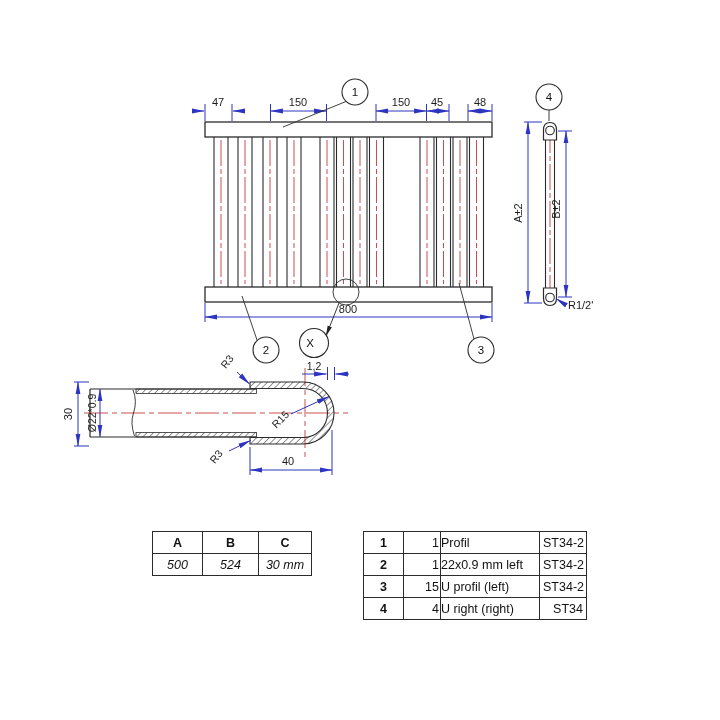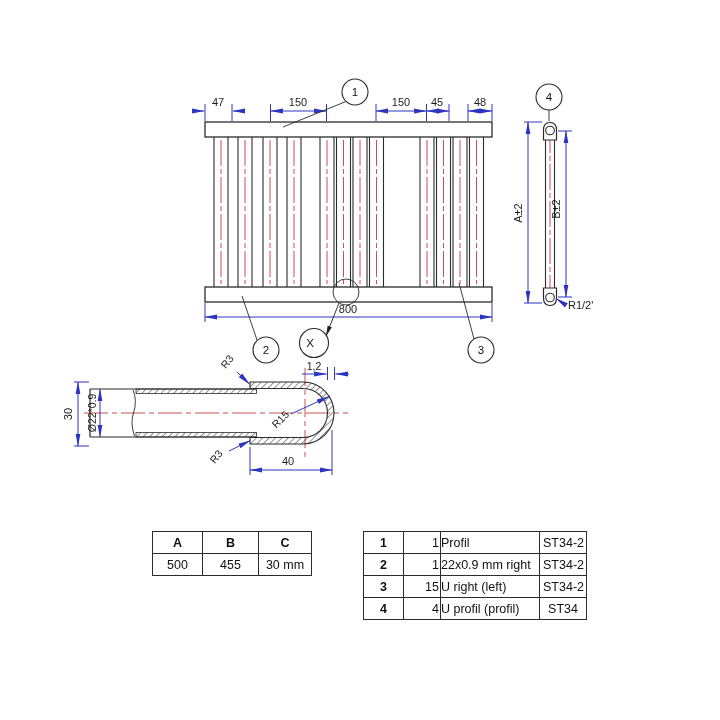--- a/index.html
+++ b/index.html
@@ -8,26 +8,26 @@
   svg{position:absolute;left:0;top:0;}
   .txt{font:11px "Liberation Sans",sans-serif;fill:#1c1c1c;}
   .txts{font:10.5px "Liberation Sans",sans-serif;fill:#1c1c1c;}
   .cot{font:11.5px "Liberation Sans",sans-serif;fill:#111;text-anchor:middle;}
   .mid{text-anchor:middle;}
   table{border-collapse:collapse;table-layout:fixed;position:absolute;background:#fff;}
   td,th{border:1.4px solid #2b2b2b;font-size:12.5px;color:#111;padding:0 3px;height:21px;
         white-space:nowrap;overflow:hidden;}
   #abc-table{left:152px;top:531px;width:159px;}
   #abc-table th{font-weight:bold;text-align:center;}
-  #abc-table td{text-align:center;}
+  #abc-table td{text-align:center;font-style:italic;}
   #parts-table{left:363px;top:531px;width:223px;}
   #parts-table td.no{font-weight:bold;text-align:center;}
   #parts-table td.qty{text-align:right;padding-right:1px;}
   #parts-table td.nm{text-align:left;padding-left:0;}
-  #parts-table td.mat{text-align:center;padding-left:3px;}
+  #parts-table td.mat{text-align:right;padding-left:3px;}
 </style>
 </head>
 <body>
 
 <div id="stage">
 
 <svg width="720" height="520" viewBox="0 0 720 520">
   <defs>
     <marker id="ar" viewBox="0 0 12 8" refX="11.5" refY="4" markerWidth="13" markerHeight="9" orient="auto-start-reverse">
       <path d="M0,1.7 L12,4 L0,6.3 Z" fill="#2d35c0"></path>
@@ -213,21 +213,21 @@
         <col style="width:53px">
       </colgroup>
   <tbody>
         <tr>
     <th>A</th>
     <th>B</th>
     <th>C</th>
   </tr>
   <tr>
     <td>500</td>
-    <td>455</td>
+    <td>524</td>
     <td>30 mm</td>
   </tr>
 </tbody>
     </table>
 
 <table id="parts-table">
   <colgroup>
         <col style="width:40px">
         <col style="width:37px">
         <col style="width:99px">
@@ -236,31 +236,31 @@
   <tbody>
         <tr>
     <td class="no">1</td>
     <td class="qty">1</td>
     <td class="nm">Profil</td>
     <td class="mat">ST34-2</td>
   </tr>
   <tr>
     <td class="no">2</td>
     <td class="qty">1</td>
-    <td class="nm">22x0.9 mm right</td>
+    <td class="nm">22x0.9 mm left</td>
     <td class="mat">ST34-2</td>
   </tr>
   <tr>
     <td class="no">3</td>
     <td class="qty">15</td>
-    <td class="nm">U right (left)</td>
+    <td class="nm">U profil (left)</td>
     <td class="mat">ST34-2</td>
   </tr>
   <tr>
     <td class="no">4</td>
     <td class="qty">4</td>
-    <td class="nm">U profil (profil)</td>
+    <td class="nm">U right (right)</td>
     <td class="mat">ST34</td>
   </tr>
 </tbody>
     </table>
 
 </div>
 
 </body></html>

